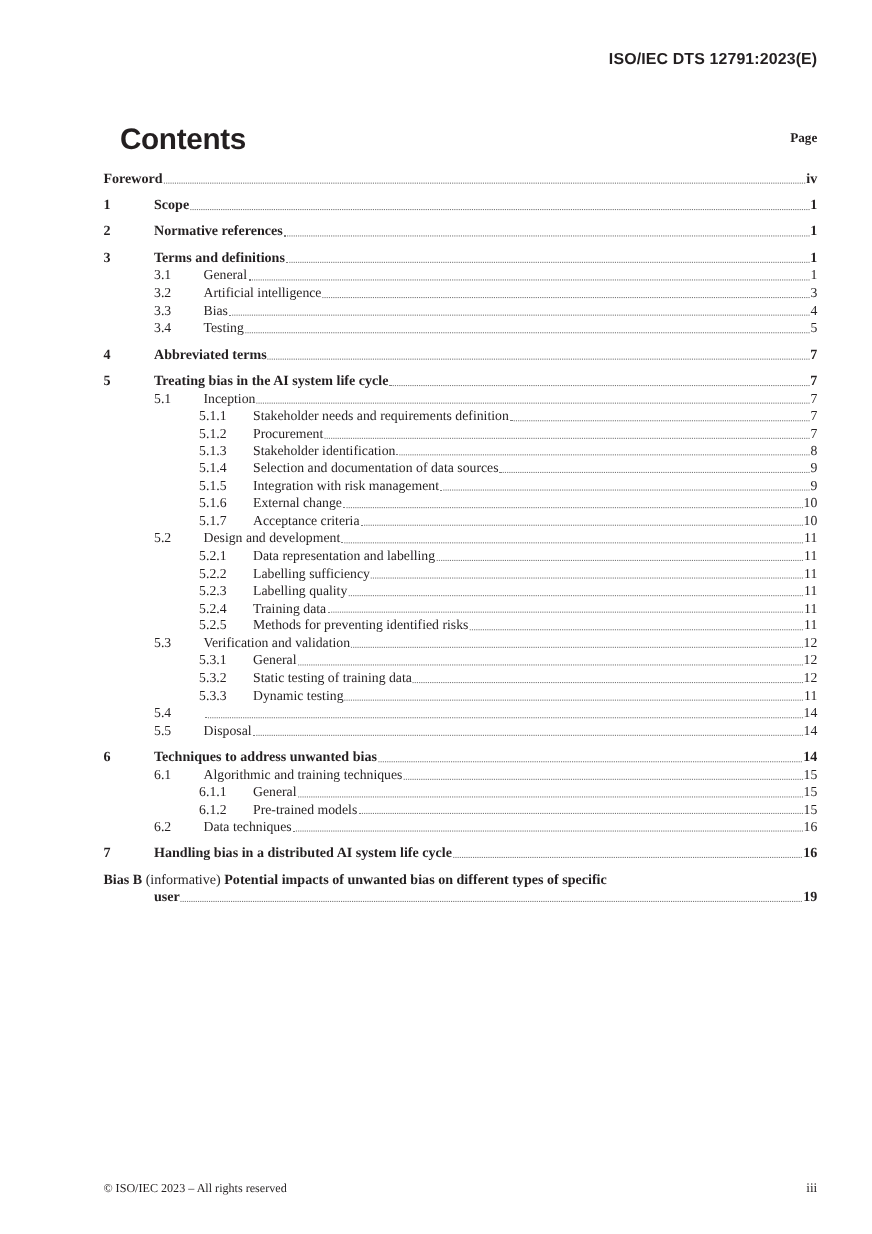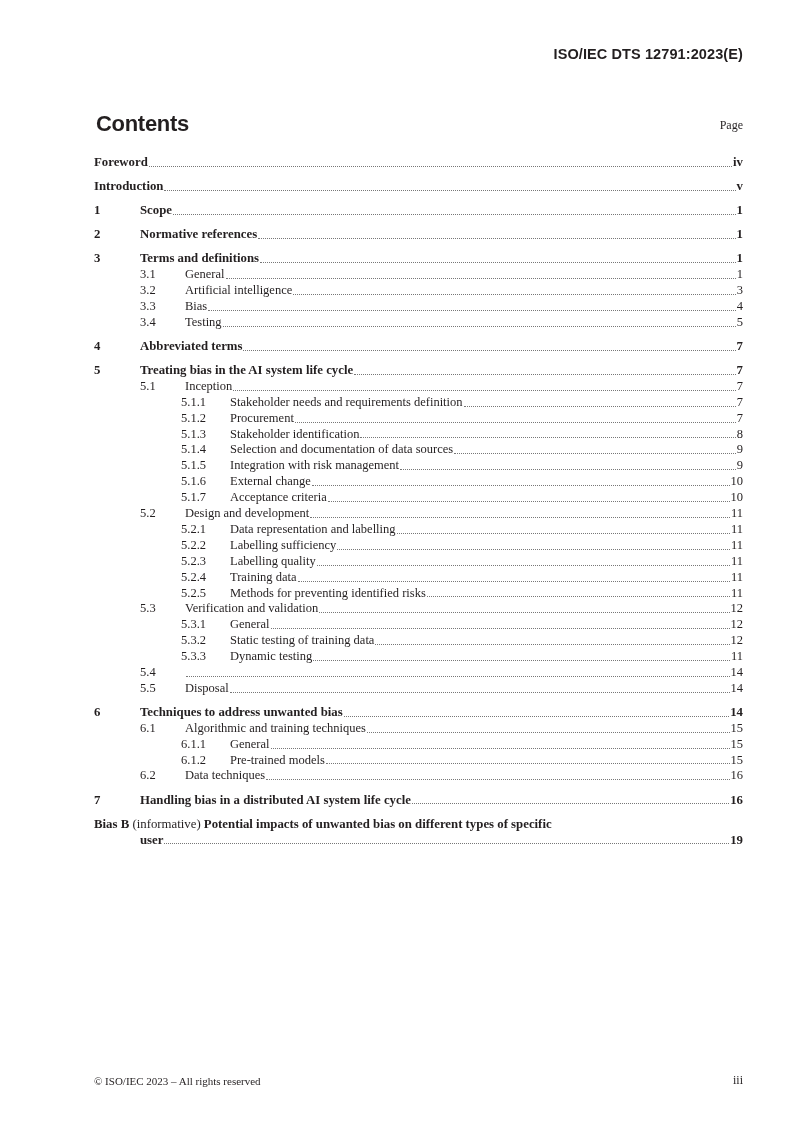--- a/index.html
+++ b/index.html
@@ -7,28 +7,29 @@
       width: 793px; height: 1122px; position: relative; overflow: hidden;
       font-family: "Liberation Serif", "DejaVu Serif", serif;
       color: #231f20;
     }
     .header-id {
       position: absolute; top: 46px; right: 50px;
       font-weight: bold; font-size: 14.5px; letter-spacing: 0.1px;
       font-family: "Liberation Sans Narrow", "Liberation Sans", sans-serif;
     }
     .contents-title {
-      position: absolute; top: 111px; left: 96px;
-      font-size: 22px; font-weight: bold;
+      position: absolute; top: 111px; left: 109px;
+      font-size: 27px; font-weight: bold;
       font-family: "Liberation Sans", sans-serif;
       letter-spacing: -0.3px;
     }
     .page-label {
       position: absolute; top: 118px; right: 50px;
       font-size: 12px;
+      font-weight: bold;
     }
     .toc {
       position: absolute; top: 155px; left: 94px; width: 649px;
     }
     .row {
       display: flex; align-items: flex-start;
       font-size: 12.5px; line-height: 15.9px; height: 15.9px;
       white-space: nowrap;
     }
     .row.l1 { font-weight: bold; font-size: 12.8px; }
@@ -62,26 +63,20 @@
 <div class="contents-title">Contents</div>
 <div class="page-label">Page</div>
 
 <div class="toc" id="toc">
   <div id="toc-entries">
       <div class="row l1">
         <span class="num" style="width: 0px;"></span>
         <span class="title">Foreword</span>
         <span class="dots"></span>
         <span class="pg">iv</span>
-      </div>
-      <div class="row l1 gap">
-        <span class="num" style="width: 0px;"></span>
-        <span class="title">Introduction</span>
-        <span class="dots"></span>
-        <span class="pg">v</span>
       </div>
       <div class="row l1 gap">
         <span class="num">1</span>
         <span class="title">Scope</span>
         <span class="dots"></span>
         <span class="pg">1</span>
       </div>
       <div class="row l1 gap">
         <span class="num">2</span>
         <span class="title">Normative references</span>

